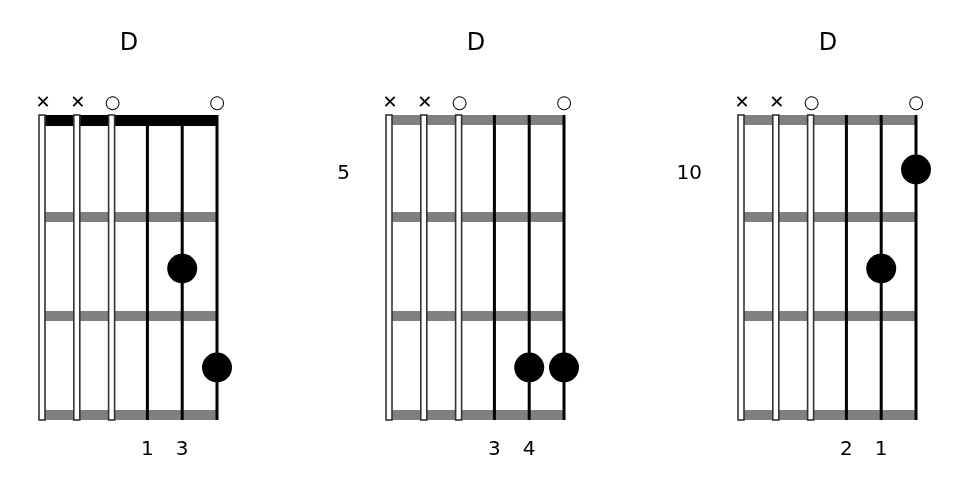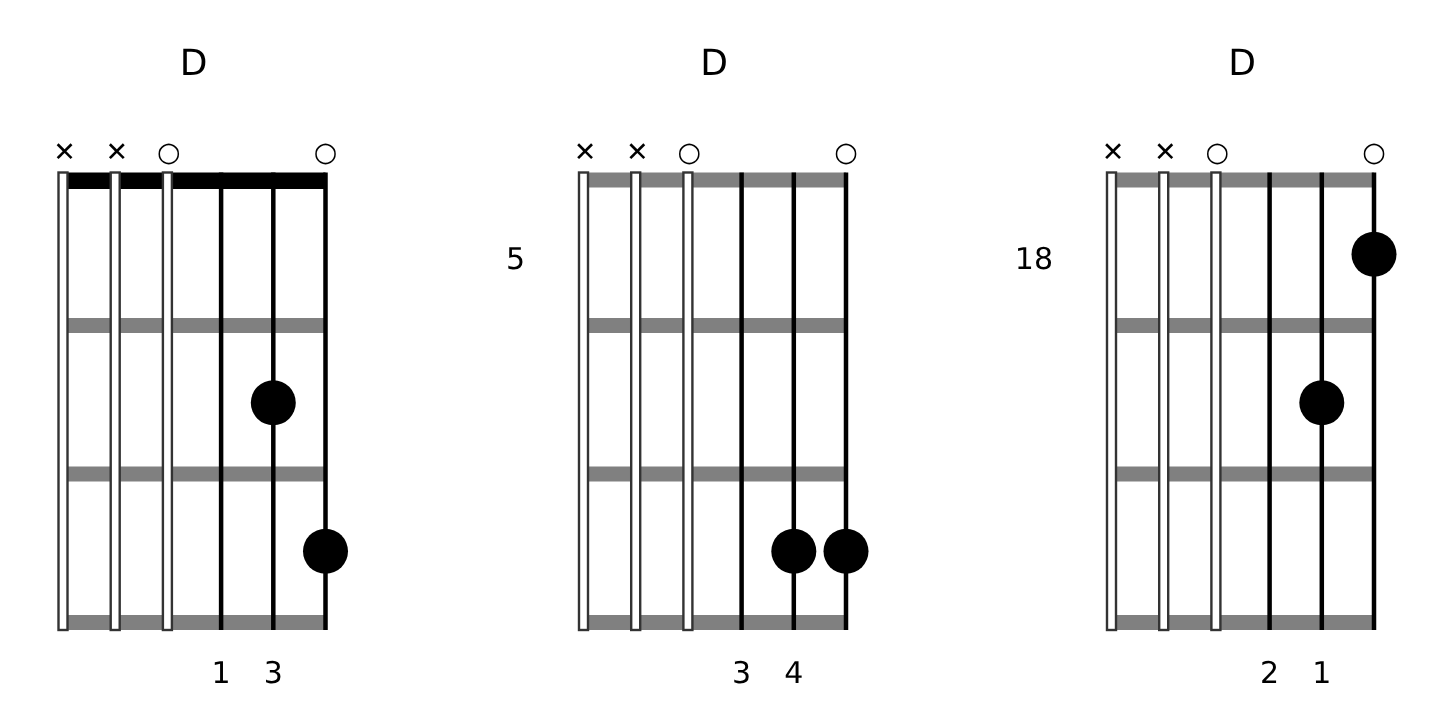--- a/index.html
+++ b/index.html
@@ -59,21 +59,21 @@
       </svg>
       <div class="marker" style="left: 380px;">✕</div>
       <div class="marker" style="left: 414.8px;">✕</div>
       <div class="marker" style="left: 449.6px;">○</div>
       <div class="marker" style="left: 554px;">○</div>
       <div class="label" style="left: 484.4px;">3</div>
       <div class="label" style="left: 519.2px;">4</div>
     </div>
     <div class="chord" style="left: 0px; width: 960px;">
       <div class="title" style="left: 808px;">D</div>
-      <div class="fretnum" style="left: 662px;">18</div>
+      <div class="fretnum" style="left: 662px;">10</div>
       <svg width="960" height="482">
         <rect x="742" y="115" width="174" height="10" fill="#808080"></rect>
         <rect x="742" y="212" width="174" height="10" fill="#808080"></rect>
         <rect x="742" y="311" width="174" height="10" fill="#808080"></rect>
         <rect x="742" y="410" width="174" height="10" fill="#808080"></rect>
         <rect x="738" y="115" width="6" height="305" fill="#ffffff" stroke="#333" stroke-width="1.6"></rect>
         <rect x="772.8" y="115" width="6" height="305" fill="#ffffff" stroke="#333" stroke-width="1.6"></rect>
         <rect x="807.6" y="115" width="6" height="305" fill="#ffffff" stroke="#333" stroke-width="1.6"></rect>
         <rect x="844.9" y="115" width="3" height="305" fill="#000000"></rect>
         <rect x="879.7" y="115" width="3" height="305" fill="#000000"></rect>

